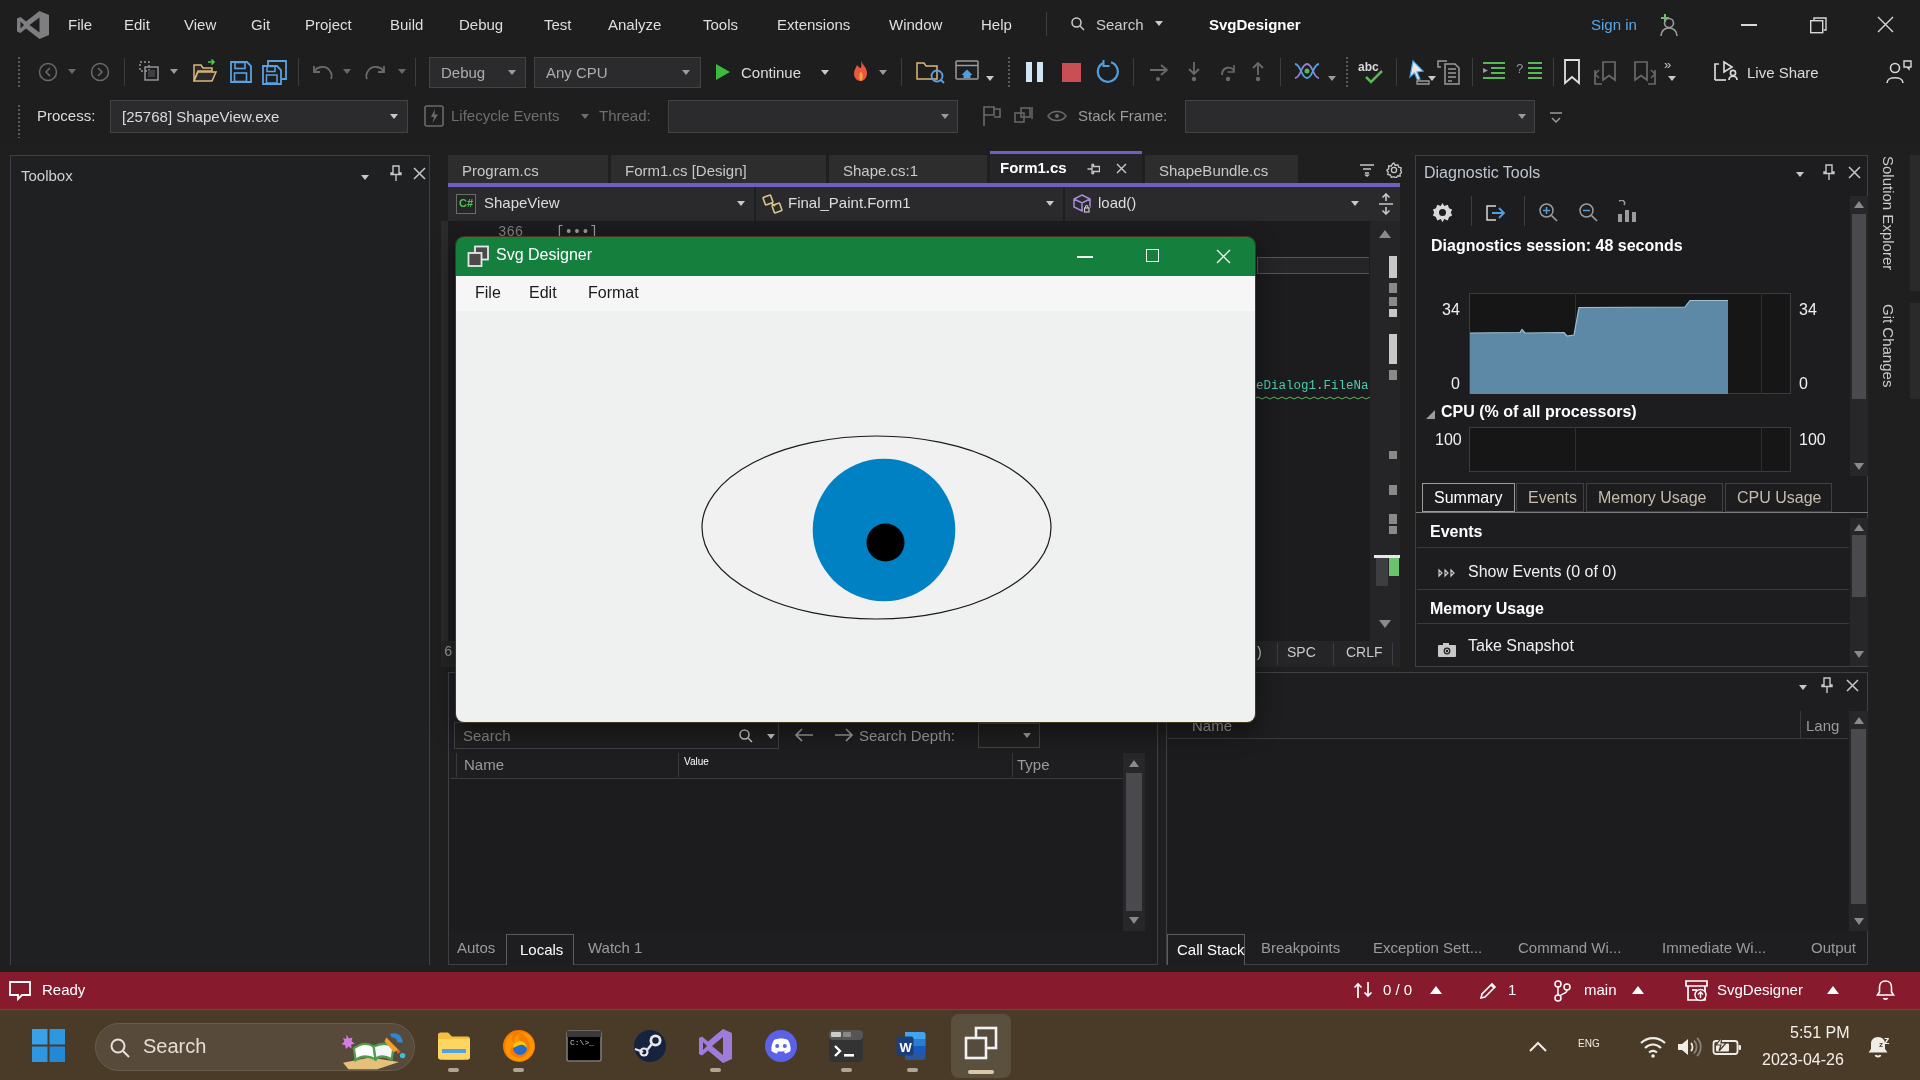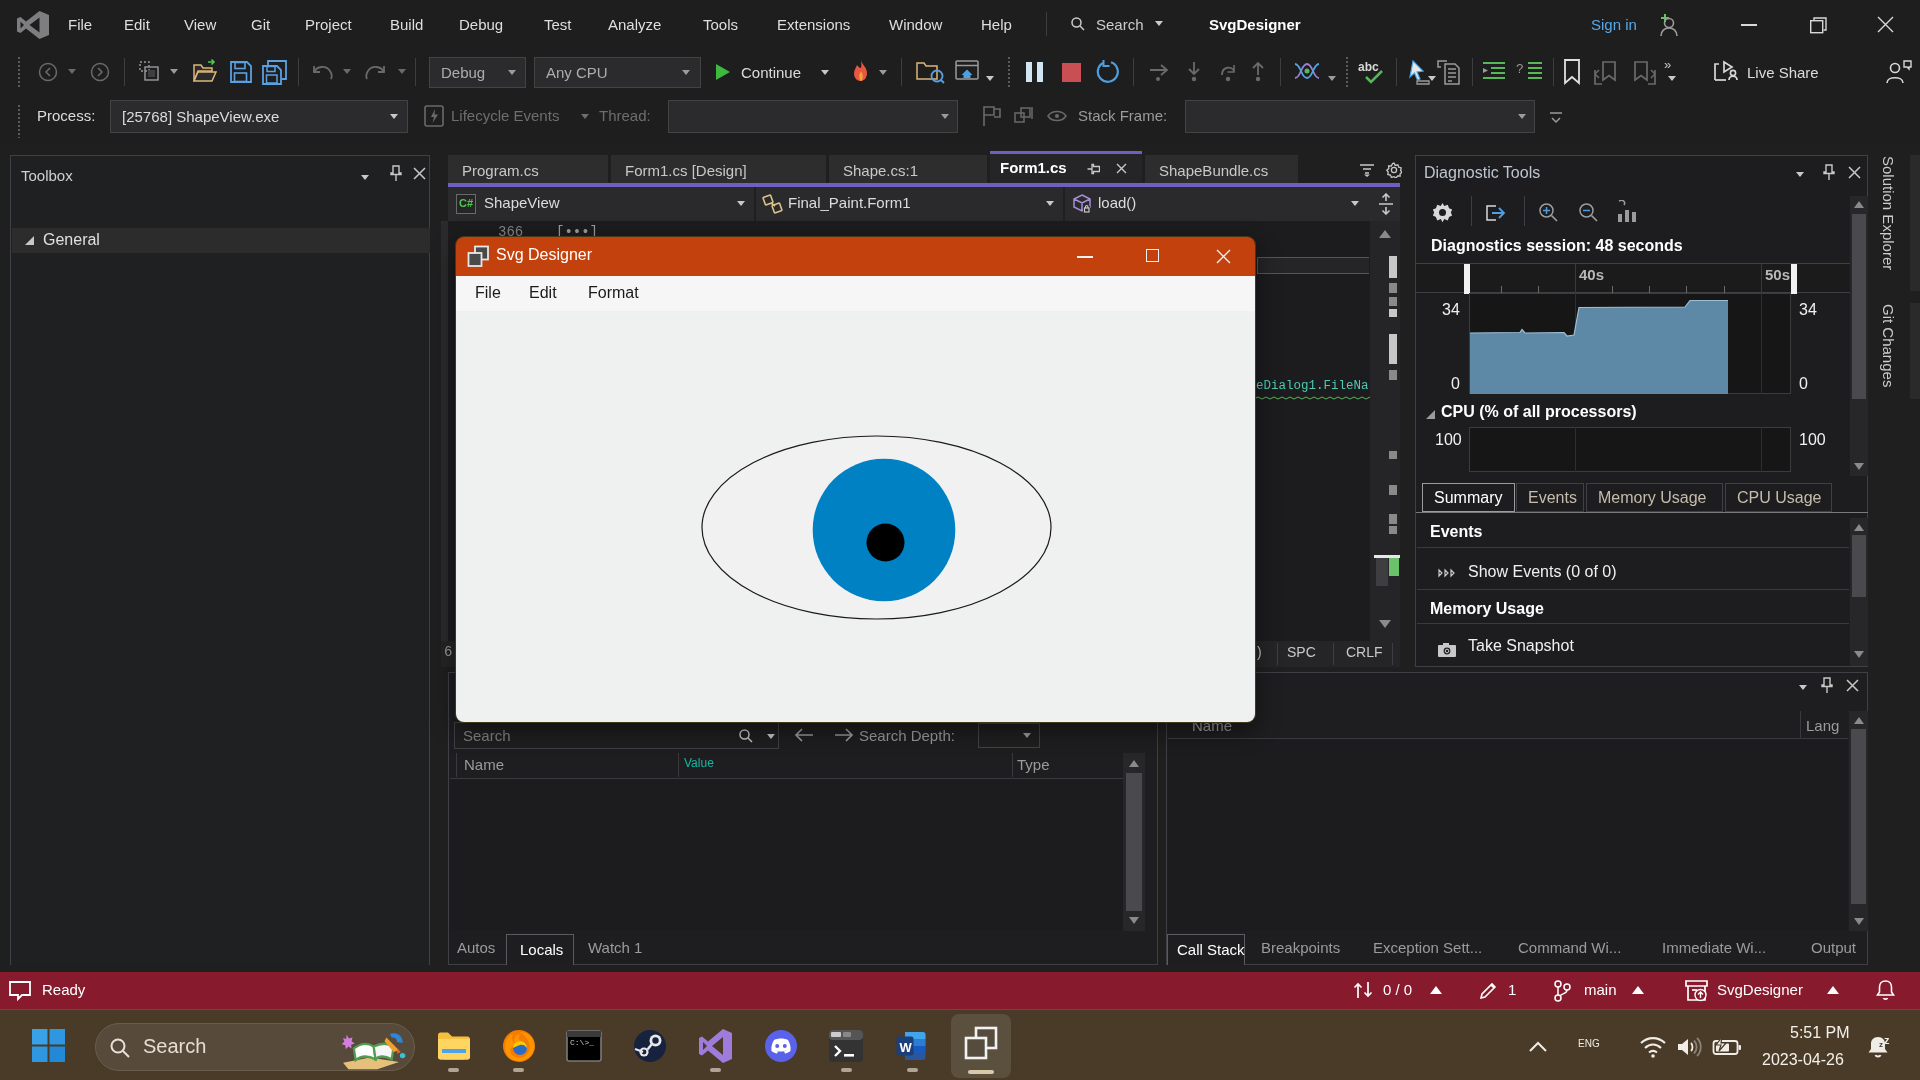--- a/index.html
+++ b/index.html
@@ -295,26 +295,20 @@
   <div class="t" style="left:10px;top:11px;color:#d0d0d0;font-size:15px;">Toolbox</div>
   <div class="caret" style="left:350px;top:19px;border-top-color:#c8c8c8;"></div>
   <svg class="abs" style="left:378px;top:9px;" width="14" height="17" viewBox="0 0 14 17">
         <path d="M4 1 H10 V8 H12 V9.5 H2 V8 H4 Z M7 9.5 V16" stroke="#c8c8c8" stroke-width="1.4" fill="none"></path>
       </svg>
   <svg class="abs" style="left:402px;top:11px;" width="13" height="13" viewBox="0 0 13 13">
         <path d="M1 1 L12 12 M12 1 L1 12" stroke="#c8c8c8" stroke-width="1.5"></path>
       </svg>
 
 
-  <div class="abs" style="left:1px;top:72px;width:418px;height:25px;background:#2c2c2d;">
-    <svg class="abs" style="left:12px;top:7px;" width="12" height="12" viewBox="0 0 12 12">
-          <path d="M10 1 L10 10 L1 10 Z" fill="#c8c8c8"></path>
-        </svg>
-    <div class="t" style="left:31px;top:3px;color:#e0e0e0;font-size:16px;">General</div>
-  </div>
 </div>
 
 <div id="editor" style="position:absolute;left:448px;top:151px;width:952px;height:516px;">
 
   <div class="abs" style="left:0;top:4px;width:952px;height:31px;background:#1f1f20;"></div>
   <div class="abs" style="left:0;top:4px;width:160px;height:28px;background:#2d2d2d;">
         <div class="t" style="left:14px;top:7px;color:#c8c8c8;font-size:15px;">Program.cs</div>
       </div>
   <div class="abs" style="left:163px;top:4px;width:215px;height:28px;background:#2d2d2d;">
         <div class="t" style="left:14px;top:7px;color:#c8c8c8;font-size:15px;">Form1.cs [Design]</div>
@@ -449,34 +443,20 @@
         <path d="M5 8.5 H12" stroke="#4f9fe0" stroke-width="1.5"></path>
       </svg>
   <svg class="abs" style="left:200px;top:44px;" width="24" height="24" viewBox="0 0 24 24">
     <path d="M3 1 C7 -1 10 2 8 5" fill="none" stroke="#9b9b9b" stroke-width="1.5"></path>
     <rect x="2" y="14" width="4" height="8" fill="#9b9b9b"></rect>
         <rect x="9" y="10" width="4" height="12" fill="#9b9b9b"></rect>
         <rect x="16" y="12" width="4" height="10" fill="#9b9b9b"></rect>
   </svg>
   <div class="t" style="left:15px;top:81px;color:#ffffff;font-size:16px;font-weight:bold;">Diagnostics session: 48 seconds</div>
 
-  <div class="abs" style="left:0;top:107px;width:453px;height:30px;background:#1b1b1c;border-top:1px solid #3f3f46;border-bottom:1px solid #3f3f46;">
-    <div class="abs" style="left:159px;top:0;width:1px;height:30px;background:#3a3a3e;"></div>
-    <div class="abs" style="left:345px;top:0;width:1px;height:30px;background:#3a3a3e;"></div>
-    <div class="t" style="left:163px;top:2px;color:#b8b8b8;font-size:15px;font-weight:bold;">40s</div>
-    <div class="t" style="left:349px;top:2px;color:#b8b8b8;font-size:15px;font-weight:bold;">50s</div>
-    <div class="abs" style="left:48px;top:0;width:6px;height:30px;background:#f2f2f2;"></div>
-    <div class="abs" style="left:375px;top:0;width:6px;height:30px;background:#f2f2f2;"></div>
-    <div class="abs" style="left:85px;top:22px;width:1px;height:8px;background:#6a6a6a;"></div>
-    <div class="abs" style="left:122px;top:22px;width:1px;height:8px;background:#6a6a6a;"></div>
-    <div class="abs" style="left:196px;top:22px;width:1px;height:8px;background:#6a6a6a;"></div>
-    <div class="abs" style="left:233px;top:22px;width:1px;height:8px;background:#6a6a6a;"></div>
-    <div class="abs" style="left:270px;top:22px;width:1px;height:8px;background:#6a6a6a;"></div>
-    <div class="abs" style="left:308px;top:22px;width:1px;height:8px;background:#6a6a6a;"></div>
-  </div>
 
   <div class="abs" style="left:0;top:137px;width:453px;height:102px;">
     <div class="abs" style="left:53px;top:0;width:322px;height:101px;background:#161617;border:1px solid #3c3c40;"></div>
     <div class="abs" style="left:159px;top:0;width:1px;height:101px;background:#2e2e32;"></div>
     <div class="abs" style="left:345px;top:0;width:1px;height:101px;background:#2e2e32;"></div>
     <svg class="abs" style="left:54px;top:1px;" width="320" height="100" viewBox="0 0 320 100">
       <path d="M0 39 L50 38.5 L52 35.5 L55 39 L94 38.5 L97 42 L104 41 L109 13.5 L215 13 L220 6.5 L258 6.5 L258 100 L0 100 Z" fill="#5d89a6"></path>
       <path d="M0 39 L50 38.5 L52 35.5 L55 39 L94 38.5 L97 42 L104 41 L109 13.5 L215 13 L220 6.5 L258 6.5" fill="none" stroke="#9fc0d4" stroke-width="1.2"></path>
     </svg>
     <div class="t" style="left:26px;top:8px;color:#f0f0f0;font-size:16px;">34</div>
@@ -574,21 +554,21 @@
   <svg class="abs" style="left:384px;top:53px;" width="22" height="18" viewBox="0 0 22 18">
         <path d="M2 9 H19 M13 3 L19 9 L13 15" fill="none" stroke="#9b9b9b" stroke-width="1.7"></path>
       </svg>
   <div class="t" style="left:410px;top:54px;color:#9b9b9b;font-size:15px;">Search Depth:</div>
   <div class="combo" style="left:529px;top:50px;width:62px;height:25px;background:#1f1f20;"></div>
   <div class="caret" style="left:574px;top:60px;"></div>
 
   <div class="abs" style="left:1px;top:80px;width:684px;height:26px;background:#1e1e20;border-bottom:1px solid #3a3a3e;">
     <div class="t" style="left:14px;top:3px;color:#9b9b9b;font-size:15px;">Name</div>
     <div class="abs" style="left:6px;top:0;width:1px;height:24px;background:#3a3a3e;"></div>
-    <div class="t" style="left:234px;top:3px;color:#14b8a6;font-size:12px;">Value</div>
+    <div class="t" style="left:234px;top:3px;color:#ffffff;font-size:10px;">Value</div>
     <div class="abs" style="left:228px;top:0;width:1px;height:24px;background:#3a3a3e;"></div>
     <div class="t" style="left:567px;top:3px;color:#9b9b9b;font-size:15px;">Type</div>
     <div class="abs" style="left:562px;top:0;width:1px;height:24px;background:#3a3a3e;"></div>
   </div>
   <div class="abs" style="left:1px;top:106px;width:684px;height:152px;background:#1c1c1e;"></div>
 
   <div class="abs" style="left:674px;top:80px;width:22px;height:178px;background:#27272a;">
     <svg class="abs" style="left:5px;top:6px;" width="12" height="9" viewBox="0 0 12 9">
           <path d="M6 1 L11 8 L1 8 Z" fill="#8a8a8a"></path>
         </svg>
@@ -636,21 +616,21 @@
       </div>
   <div class="t" style="left:94px;top:266px;color:#9b9b9b;font-size:15px;">Breakpoints</div>
   <div class="t" style="left:206px;top:266px;color:#9b9b9b;font-size:15px;">Exception Sett...</div>
   <div class="t" style="left:351px;top:266px;color:#9b9b9b;font-size:15px;">Command Wi...</div>
   <div class="t" style="left:495px;top:266px;color:#9b9b9b;font-size:15px;">Immediate Wi...</div>
   <div class="t" style="left:644px;top:266px;color:#9b9b9b;font-size:15px;">Output</div>
 </div>
 
 <div id="dialog" style="position:absolute;left:455px;top:236px;width:801px;height:487px;border-radius:9px;overflow:hidden;box-shadow:0 8px 24px rgba(0,0,0,0.45);border:1px solid #45381a;">
 
-  <div class="abs" style="left:0;top:0;width:801px;height:39px;background:#c2410c;">
+  <div class="abs" style="left:0;top:0;width:801px;height:39px;background:#15803d;">
     <svg class="abs" style="left:11px;top:8px;" width="23" height="22" viewBox="0 0 23 22">
       <rect x="8" y="1.5" width="13" height="13" fill="#4a4a4a" stroke="#e8e8e8" stroke-width="1.8"></rect>
       <rect x="1.5" y="8" width="13" height="13" fill="#4a4a4a" stroke="#e8e8e8" stroke-width="1.8"></rect>
     </svg>
     <div class="t" style="left:40px;top:9px;color:#ffffff;font-size:16px;">Svg Designer</div>
     <div class="abs" style="left:621px;top:19px;width:16px;height:1.6px;background:#f0f0f0;"></div>
     <rect class="abs" style="left:690px;top:12px;width:13px;height:13px;border:1.4px solid #f0f0f0;"></rect>
     <svg class="abs" style="left:760px;top:12px;" width="15" height="15" viewBox="0 0 15 15">
           <path d="M1 1 L14 14 M14 1 L1 14" stroke="#f0f0f0" stroke-width="1.4"></path>
         </svg>

